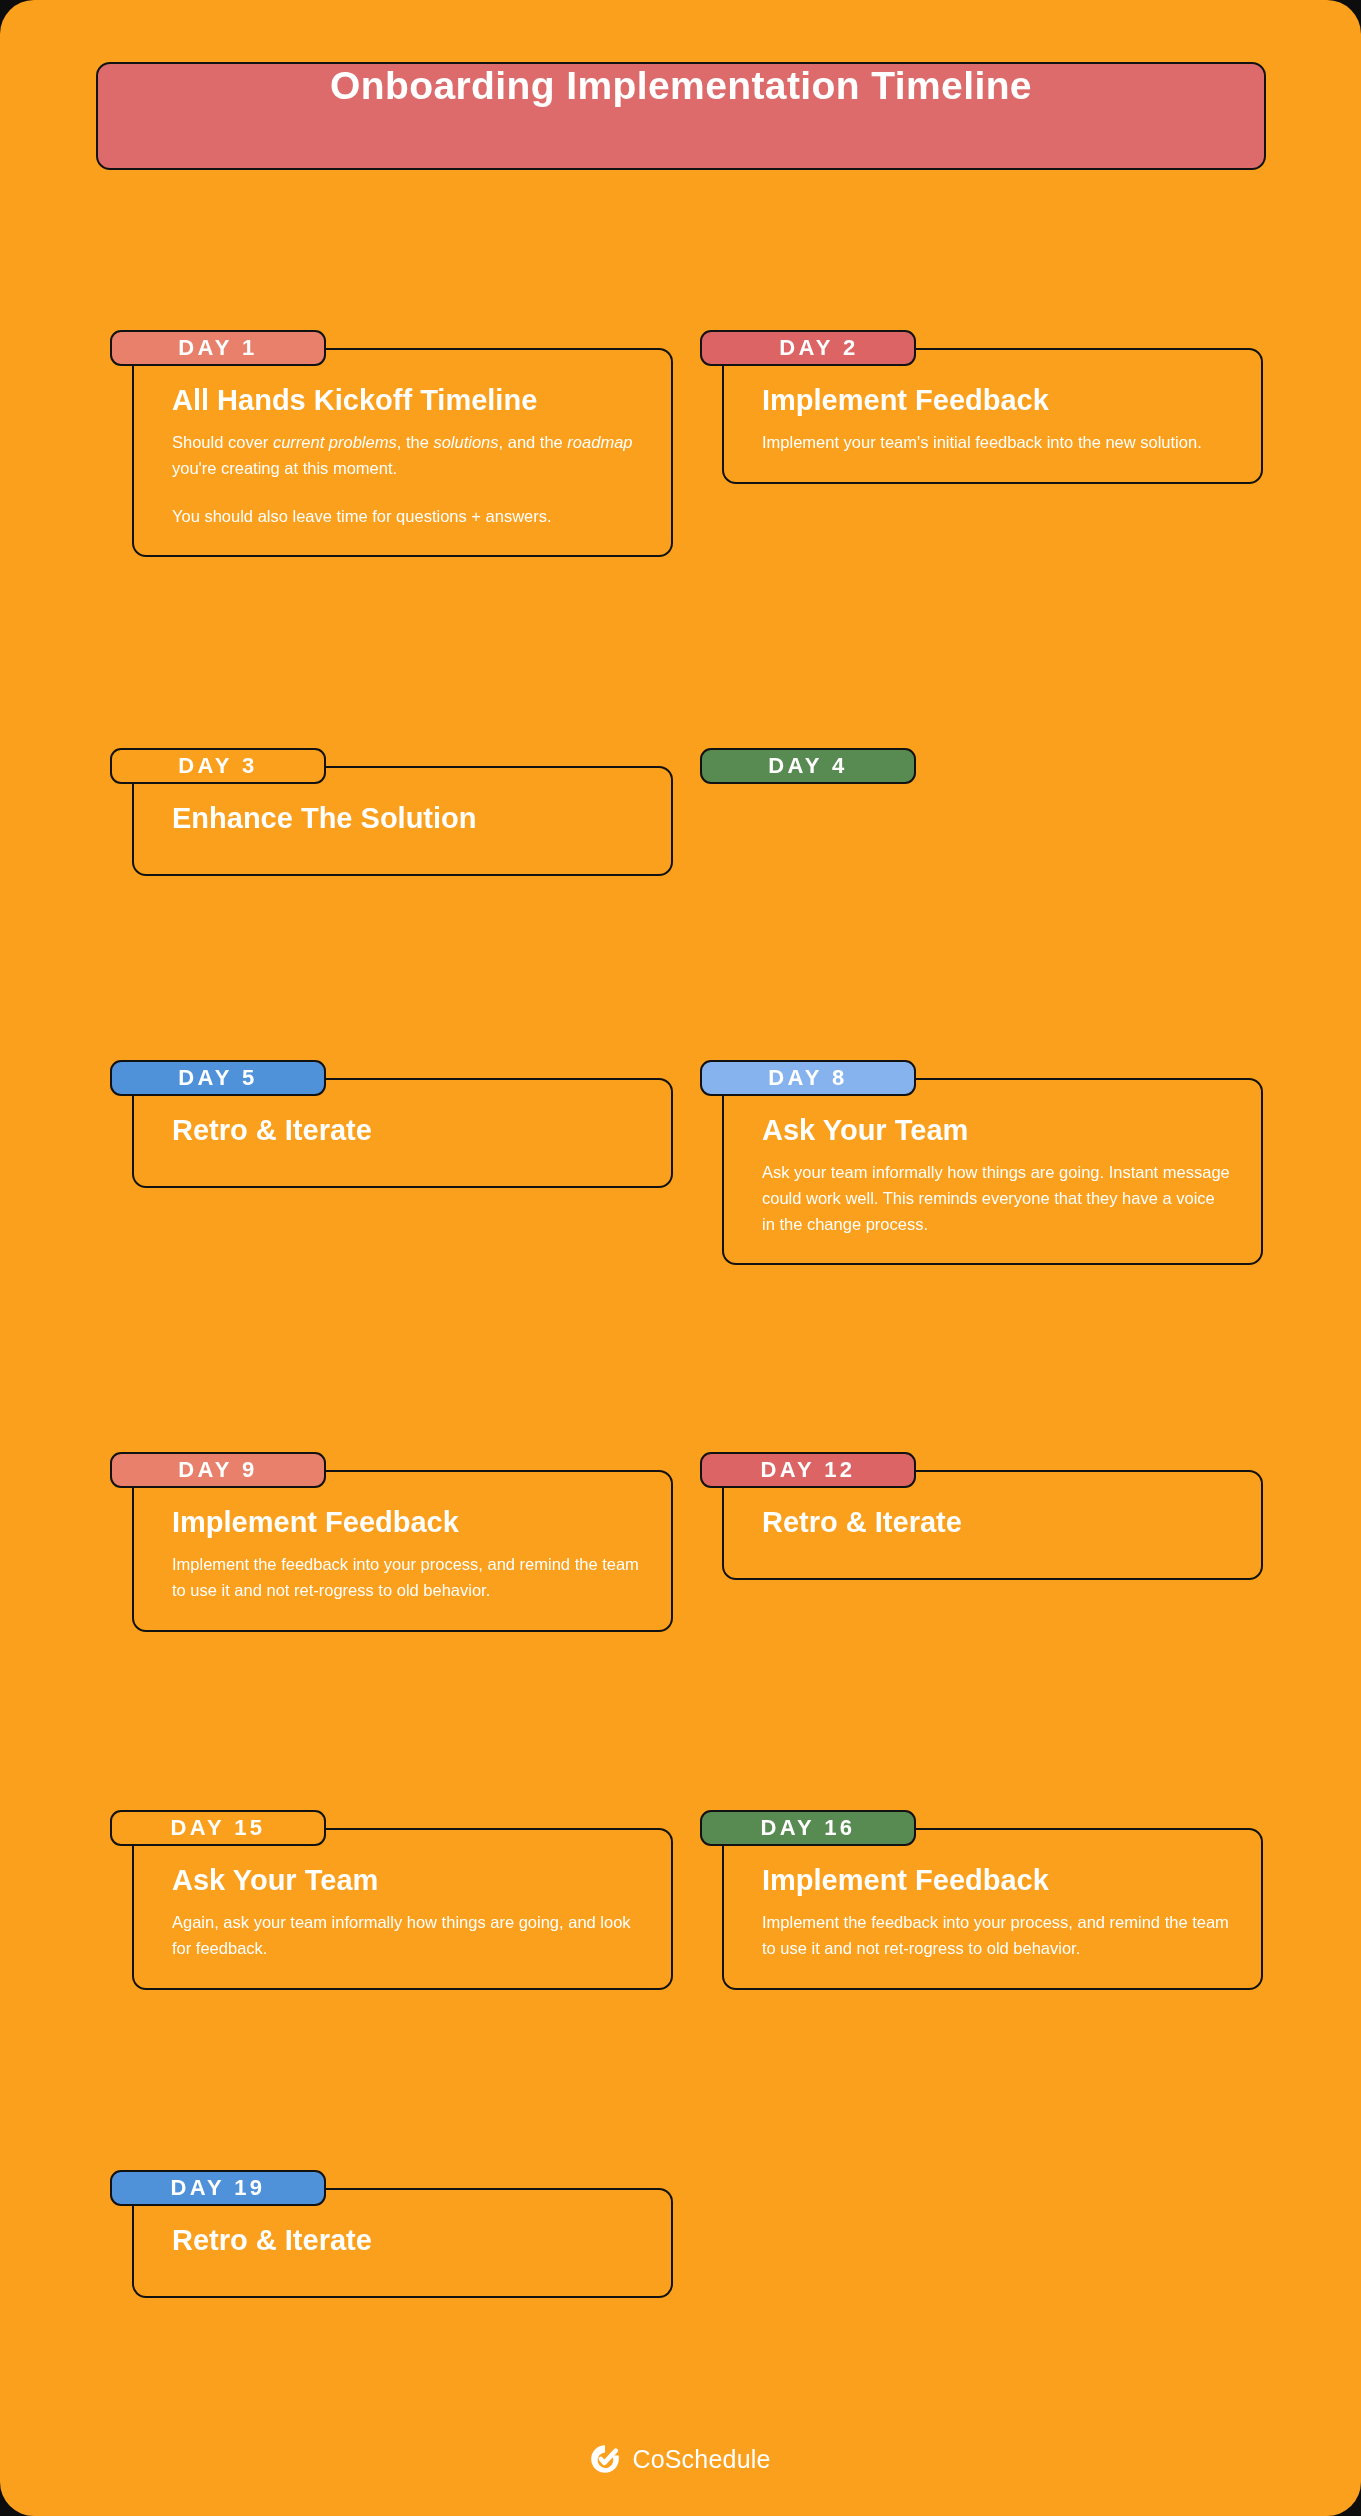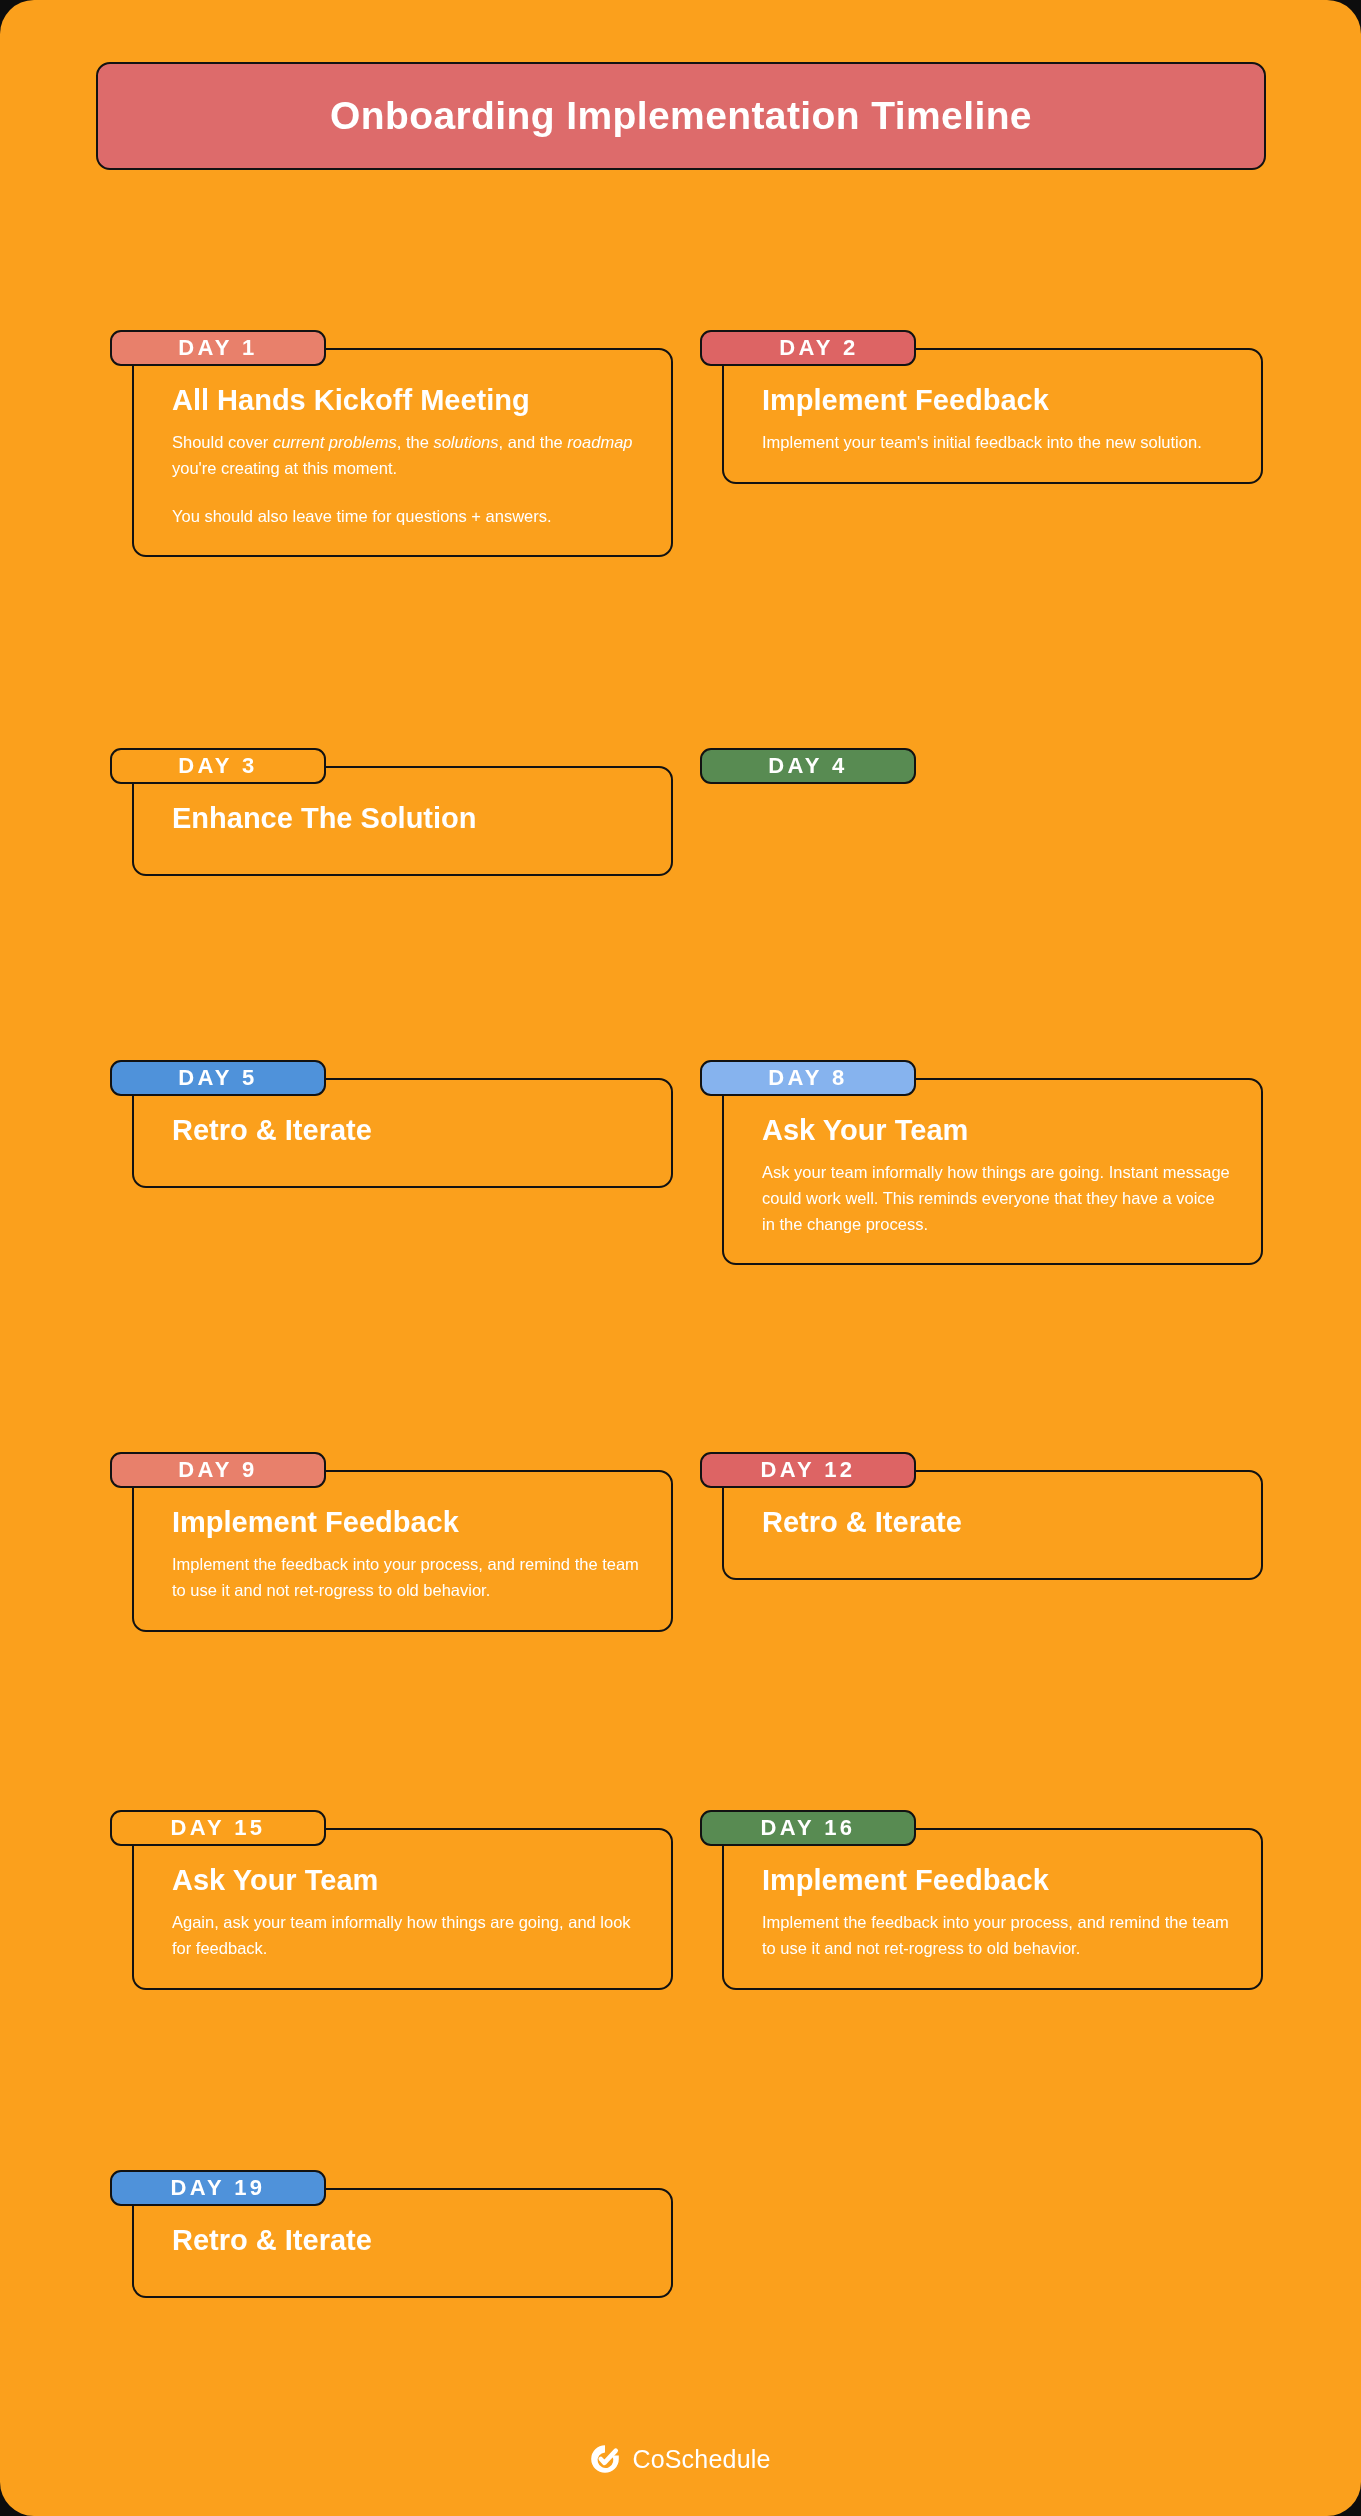--- a/index.html
+++ b/index.html
@@ -22,21 +22,21 @@
   .title-bar {
     position: absolute;
     left: 96px;
     top: 62px;
     width: 1170px;
     height: 108px;
     background: #DD6B6B;
     border: 2.5px solid #121212;
     border-radius: 14px;
     display: flex;
-    align-items: center;
+    align-items: flex-start;
     justify-content: center;
   }
   .title-text {
     color: #ffffff;
     font-size: 39px;
     font-weight: bold;
     letter-spacing: 0.4px;
     white-space: nowrap;
   }
 
@@ -125,21 +125,21 @@
 <body>
 
 <div id="poster">
 
   <div class="title-bar">
     <div class="title-text">Onboarding Implementation Timeline</div>
   </div>
 
   <div class="rows" id="rows">
       <div class="cell left" style="top: 330px;"><div class="badge" style="background: rgb(232, 128, 107);">DAY 1</div><div class="card">
-          <div class="card-title">All Hands Kickoff Meeting</div>
+          <div class="card-title">All Hands Kickoff Timeline</div>
           <div class="card-body">
             <p>Should cover <em>current problems</em>, the <em>solutions</em>, and the <em>roadmap</em> you're creating at this moment.</p>
             <p>You should also leave time for questions + answers.</p>
           </div>
         </div></div>
       <div class="cell right" style="top: 330px;"><div class="badge" style="background: rgb(221, 100, 100); padding-left: 44px;">DAY 2</div><div class="card">
           <div class="card-title">Implement Feedback</div>
           <div class="card-body">
             <p>Implement your team's initial feedback into the new solution.</p>
           </div>

